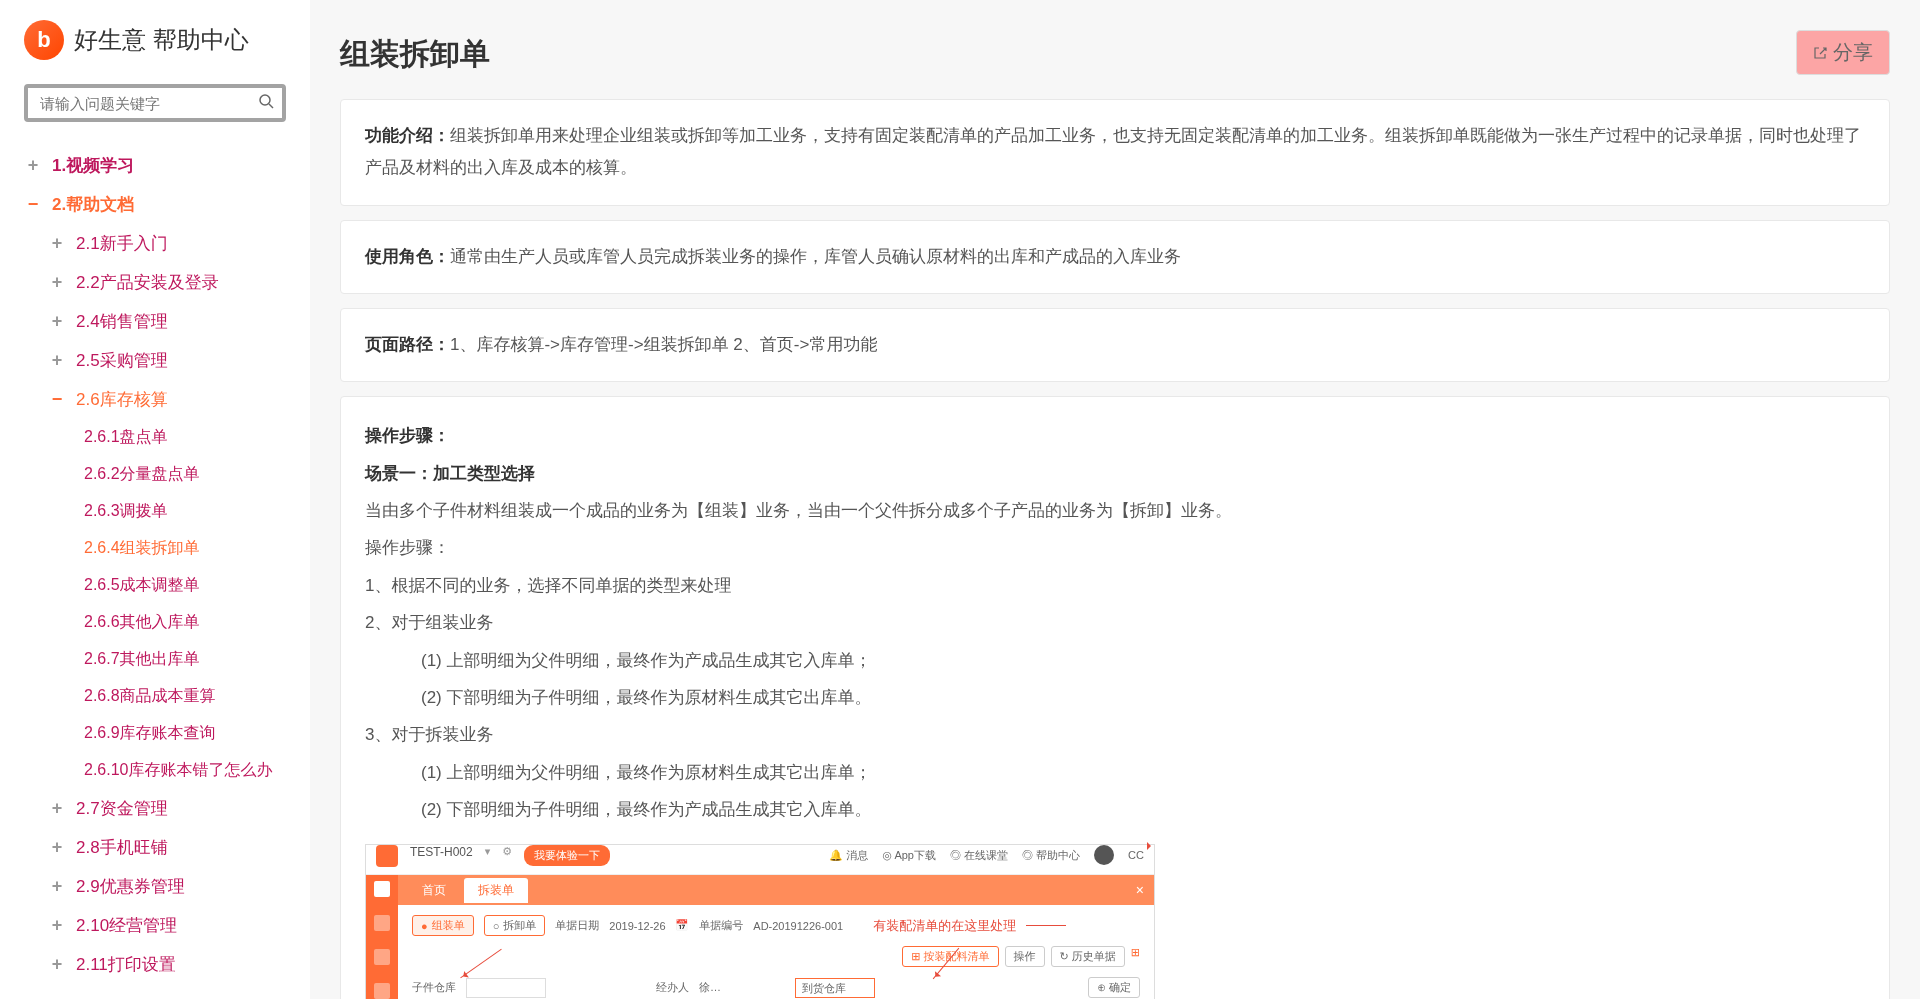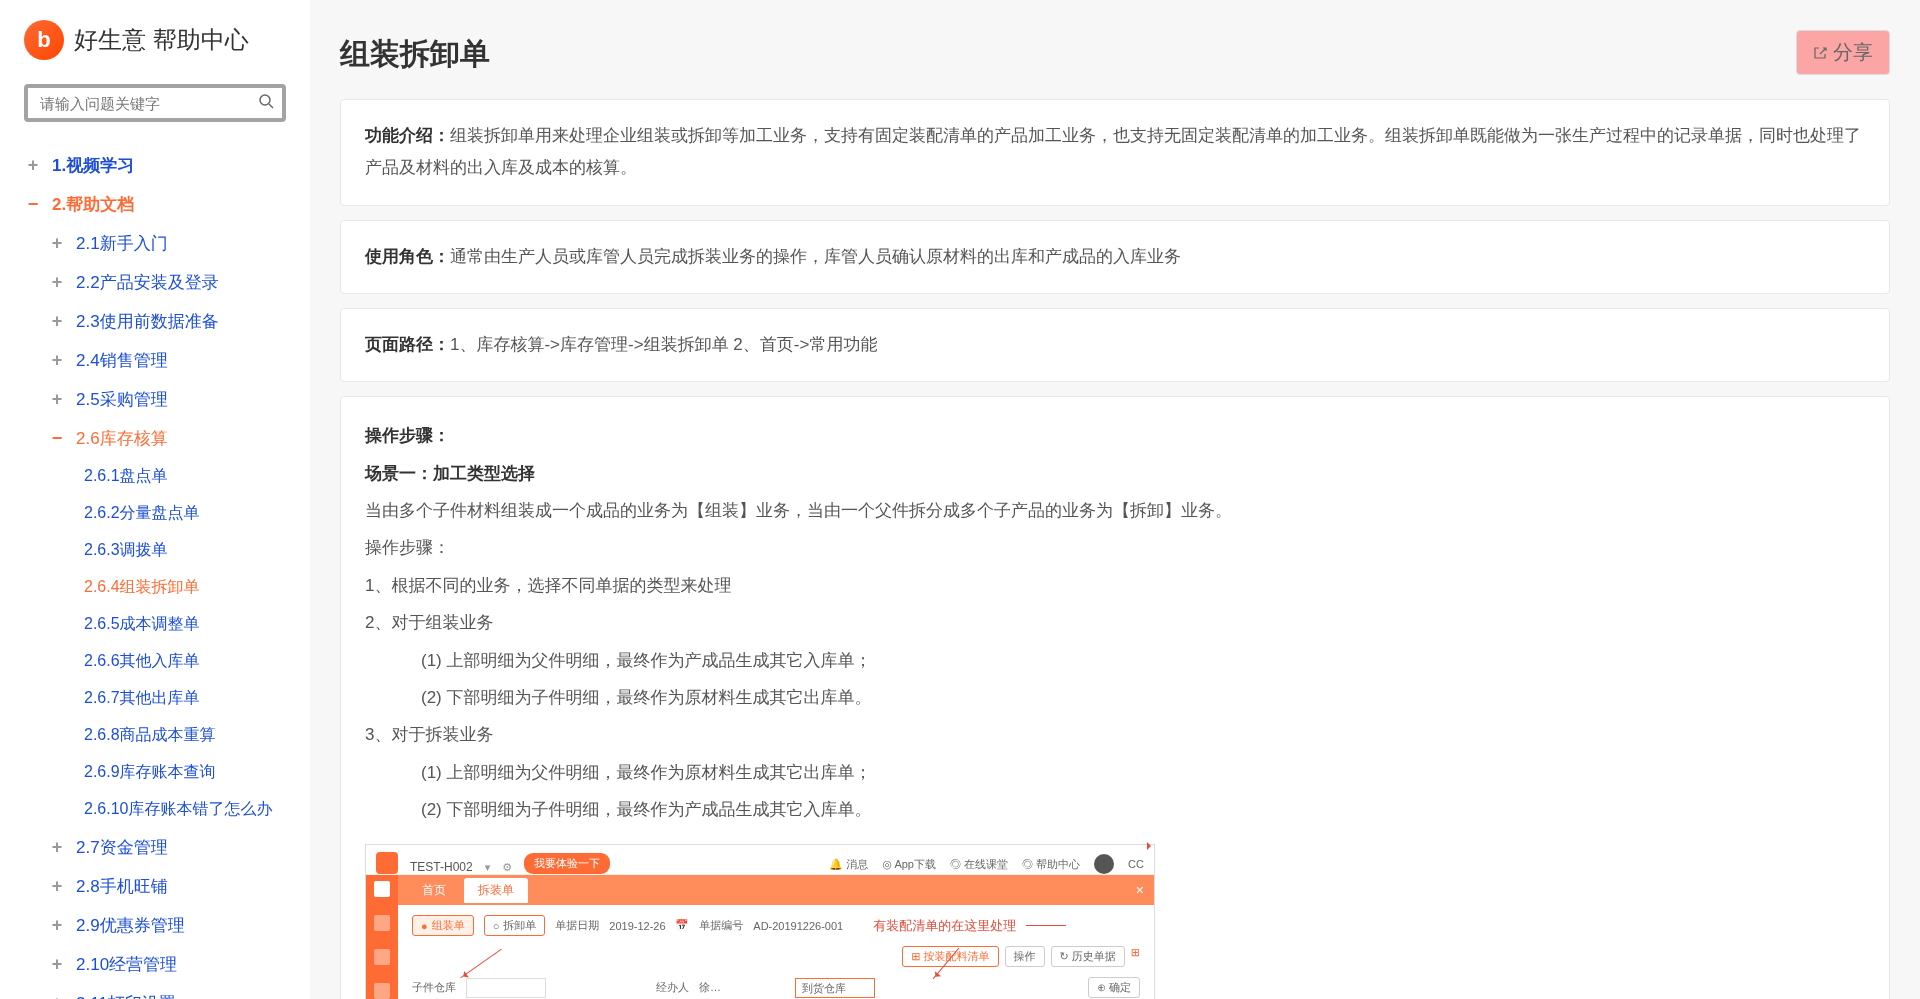--- a/index.html
+++ b/index.html
@@ -6,41 +6,41 @@
 body{font-family:"Microsoft YaHei","PingFang SC",sans-serif;font-size:17px;color:#333;background:#fff;}
 .container{display:flex;width:1920px;min-height:999px;}
 .sidebar{width:310px;padding:20px 24px;background:#fff;flex-shrink:0;}
 .logo-row{display:flex;align-items:center;gap:10px;margin-bottom:24px;}
 .logo-circle{width:40px;height:40px;border-radius:50%;background:linear-gradient(135deg,#ff6b35,#ff4500);display:flex;align-items:center;justify-content:center;color:#fff;font-weight:bold;font-size:22px;}
 .logo-text{font-size:24px;color:#333;font-weight:500;}
 .search-wrap{position:relative;margin-bottom:24px;}
 .search-input{width:100%;height:38px;border:4px solid #a3a3a3;border-radius:4px;padding:0 38px 0 12px;font-size:15px;color:#999;outline:none;}
 .search-icon{position:absolute;right:12px;top:50%;transform:translateY(-50%);color:#666;font-size:16px;}
 .nav{list-style:none;}
-.nav-item{display:flex;align-items:center;padding:8px 0;font-size:17px;color:#1d4ed8;cursor:pointer;}
+.nav-item{display:flex;align-items:center;padding:8px 0;font-size:17px;color:#be185d;cursor:pointer;}
 .nav-item.lvl1{font-weight:600;}
 .nav-item.lvl2{padding-left:24px;font-weight:500;}
 .nav-item.lvl3{padding-left:60px;font-weight:400;font-size:16px;}
 .nav-item.active{color:#ff6b35;}
 .nav-item.expanded{color:#ff6b35;}
 .nav-icon{width:18px;height:18px;margin-right:10px;display:inline-flex;align-items:center;justify-content:center;}
 .plus-icon::before{content:"+";color:#999;font-size:18px;font-weight:bold;}
 .minus-icon::before{content:"−";color:#ff6b35;font-size:18px;font-weight:bold;}
 .main{flex:1;background:#f7f7f7;padding:0 30px;}
 .title-row{display:flex;justify-content:space-between;align-items:flex-end;padding:30px 0 24px;gap:31px;}
 .page-title{font-size:30px;font-weight:600;color:#333;}
 .share-btn{border:1px solid #ddd;background:#fca5a5;padding:8px 16px;border-radius:4px;font-size:20px;color:#666;cursor:pointer;display:flex;align-items:center;gap:6px;}
 .card{background:#fff;border:1px solid #e8e8e8;border-radius:4px;padding:20px 24px;margin-bottom:14px;font-size:17px;line-height:1.9;color:#555;}
 .card b{color:#333;font-weight:600;}
 .content-card{background:#fff;border:1px solid #e8e8e8;border-radius:4px;padding:20px 24px;}
 .content-card p{font-size:17px;line-height:2.2;color:#555;}
 .content-card .bold{font-weight:600;color:#333;}
 .content-card .indent2{padding-left:56px;}
 .screenshot{margin-top:16px;border:1px solid #ddd;width:790px;background:#fafafa;position:relative;font-size:11px;}
-.ss-top{height:30px;background:#fff;border-bottom:1px solid #eee;display:flex;align-items:flex-end;padding:0 10px;gap:12px;}
+.ss-top{height:30px;background:#fff;border-bottom:1px solid #eee;display:flex;align-items:flex-start;padding:0 10px;gap:12px;}
 .ss-logo{width:22px;height:22px;border-radius:4px;background:#ff6b35;}
 .ss-top-text{color:#555;font-size:12px;}
 .ss-top-right{margin-left:auto;display:flex;gap:14px;color:#666;font-size:11px;align-items:center;}
 .ss-orange-btn{background:#ff6b35;color:#fff;padding:3px 10px;border-radius:9px;font-size:11px;}
 .ss-body{display:flex;}
 .ss-left{width:32px;background:#ff6b35;display:flex;flex-direction:column;align-items:center;padding-top:6px;gap:18px;}
 .ss-left-icon{width:16px;height:16px;background:rgba(255,255,255,0.4);border-radius:2px;}
 .ss-left-icon.active{background:#fff;}
 .ss-right{flex:1;}
 .ss-tabs{height:30px;background:#ff8c5a;display:flex;align-items:center;padding:0 10px;gap:4px;}
@@ -89,24 +89,20 @@
           <span class="nav-icon minus-icon"></span>
           <span>2.帮助文档</span>
         </li>
       <li class="nav-item lvl2">
           <span class="nav-icon plus-icon"></span>
           <span>2.1新手入门</span>
         </li>
       <li class="nav-item lvl2">
           <span class="nav-icon plus-icon"></span>
           <span>2.2产品安装及登录</span>
-        </li>
-      <li class="nav-item lvl2">
-          <span class="nav-icon plus-icon"></span>
-          <span>2.3使用前数据准备</span>
         </li>
       <li class="nav-item lvl2">
           <span class="nav-icon plus-icon"></span>
           <span>2.4销售管理</span>
         </li>
       <li class="nav-item lvl2">
           <span class="nav-icon plus-icon"></span>
           <span>2.5采购管理</span>
         </li>
       <li class="nav-item lvl2 expanded">

